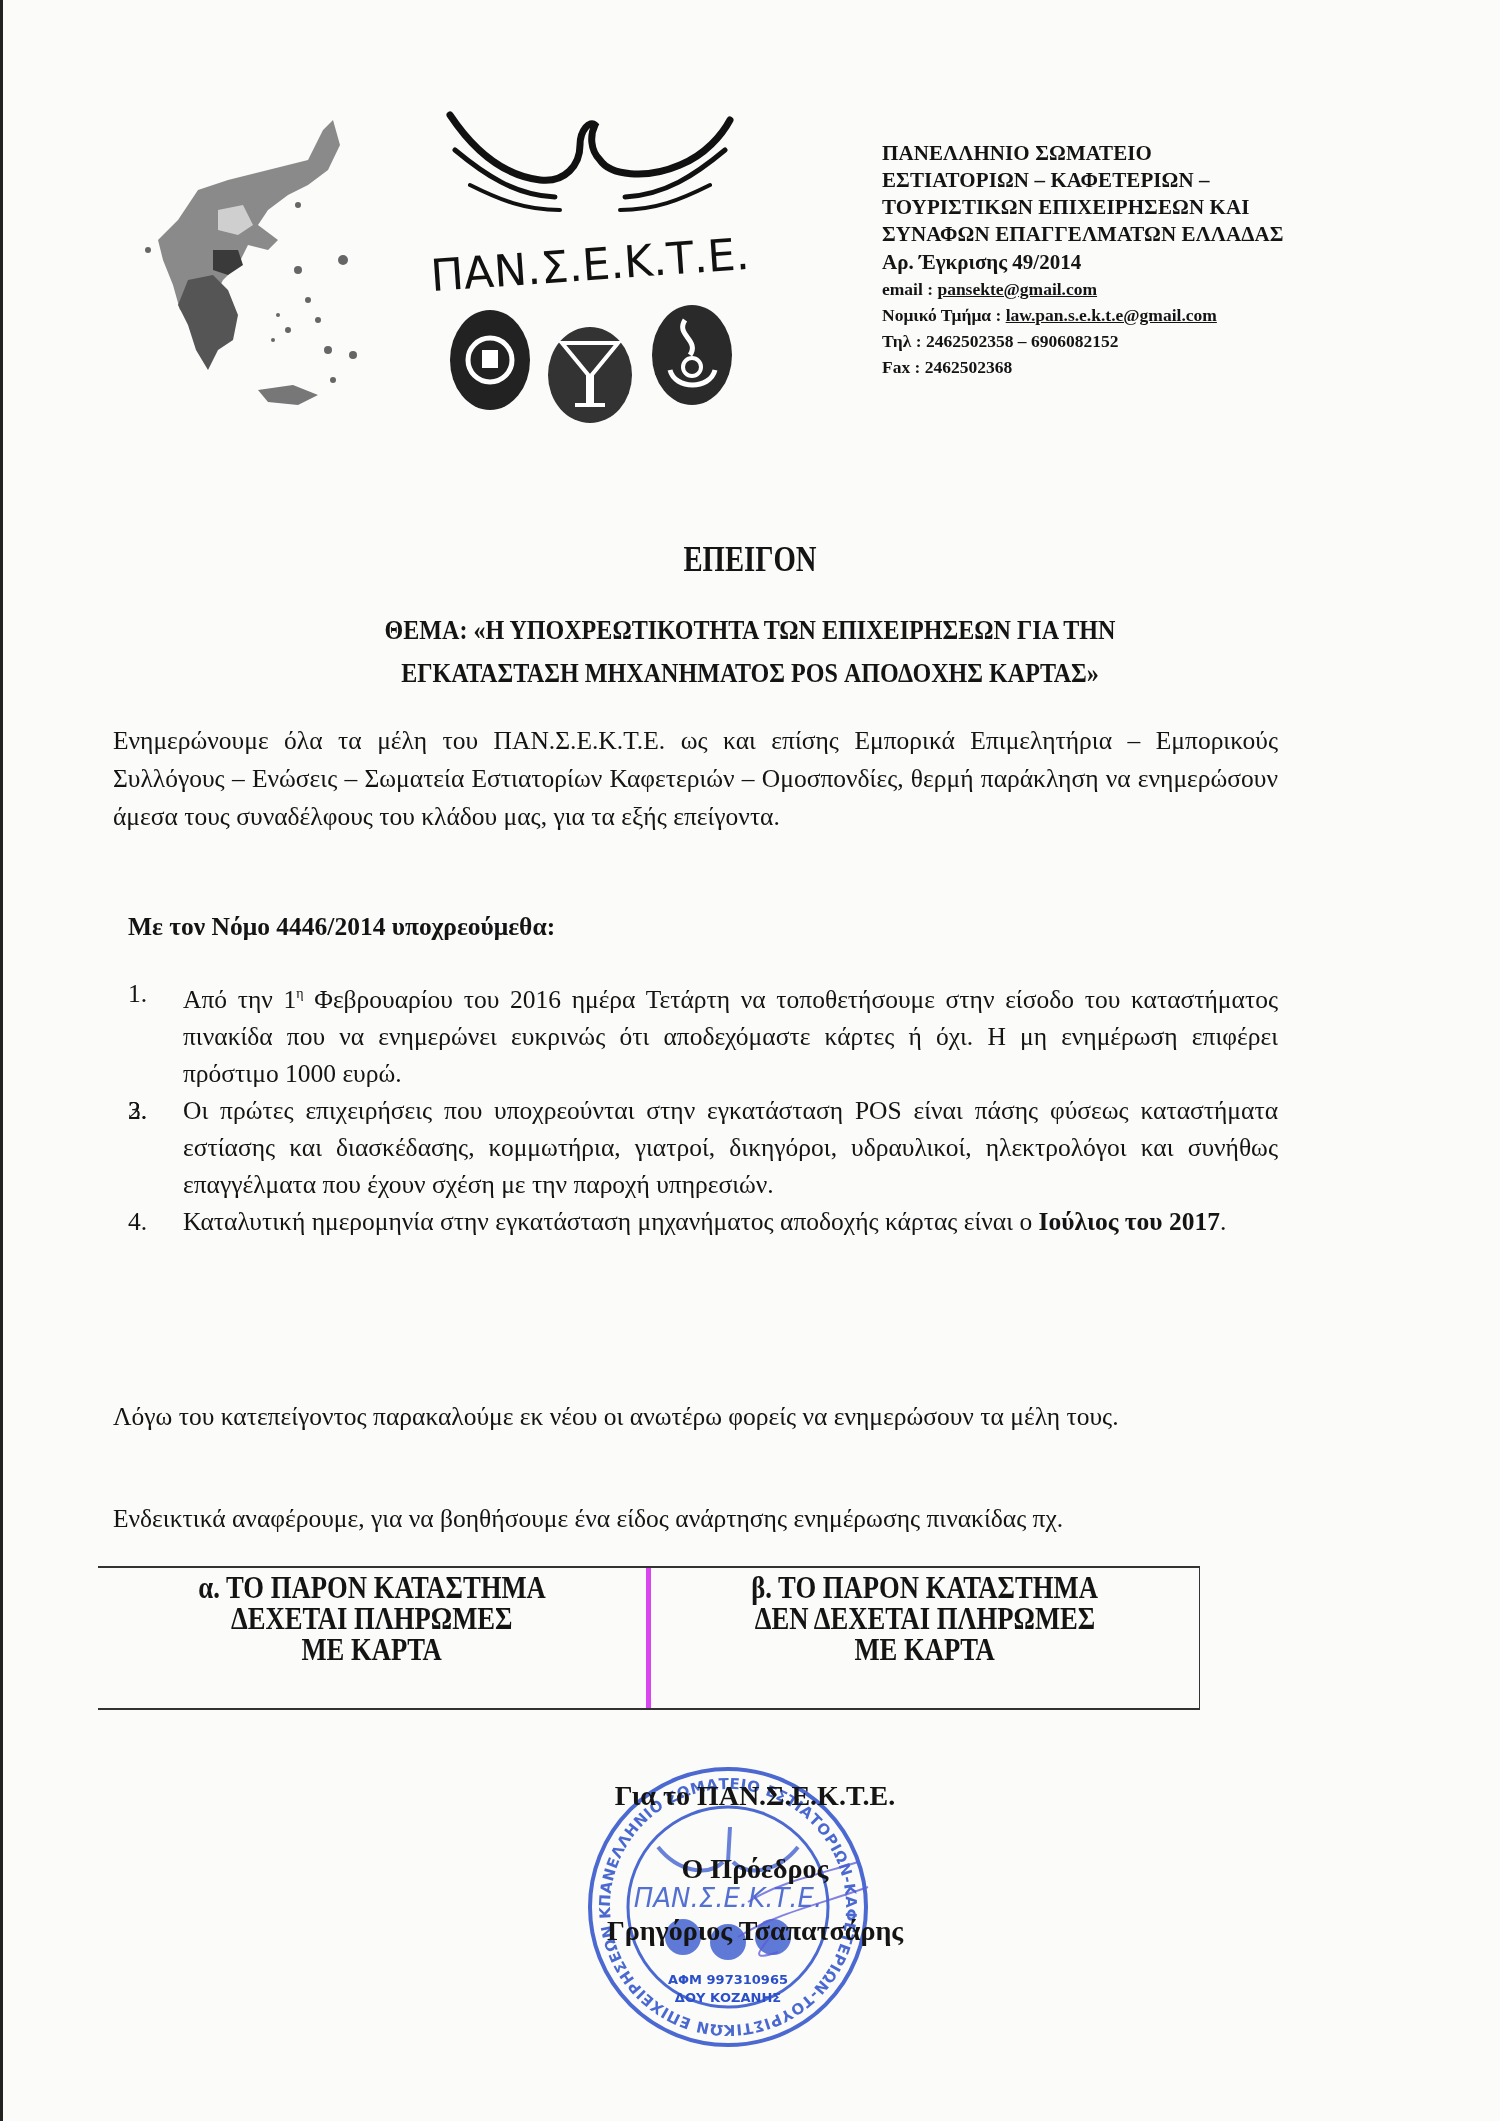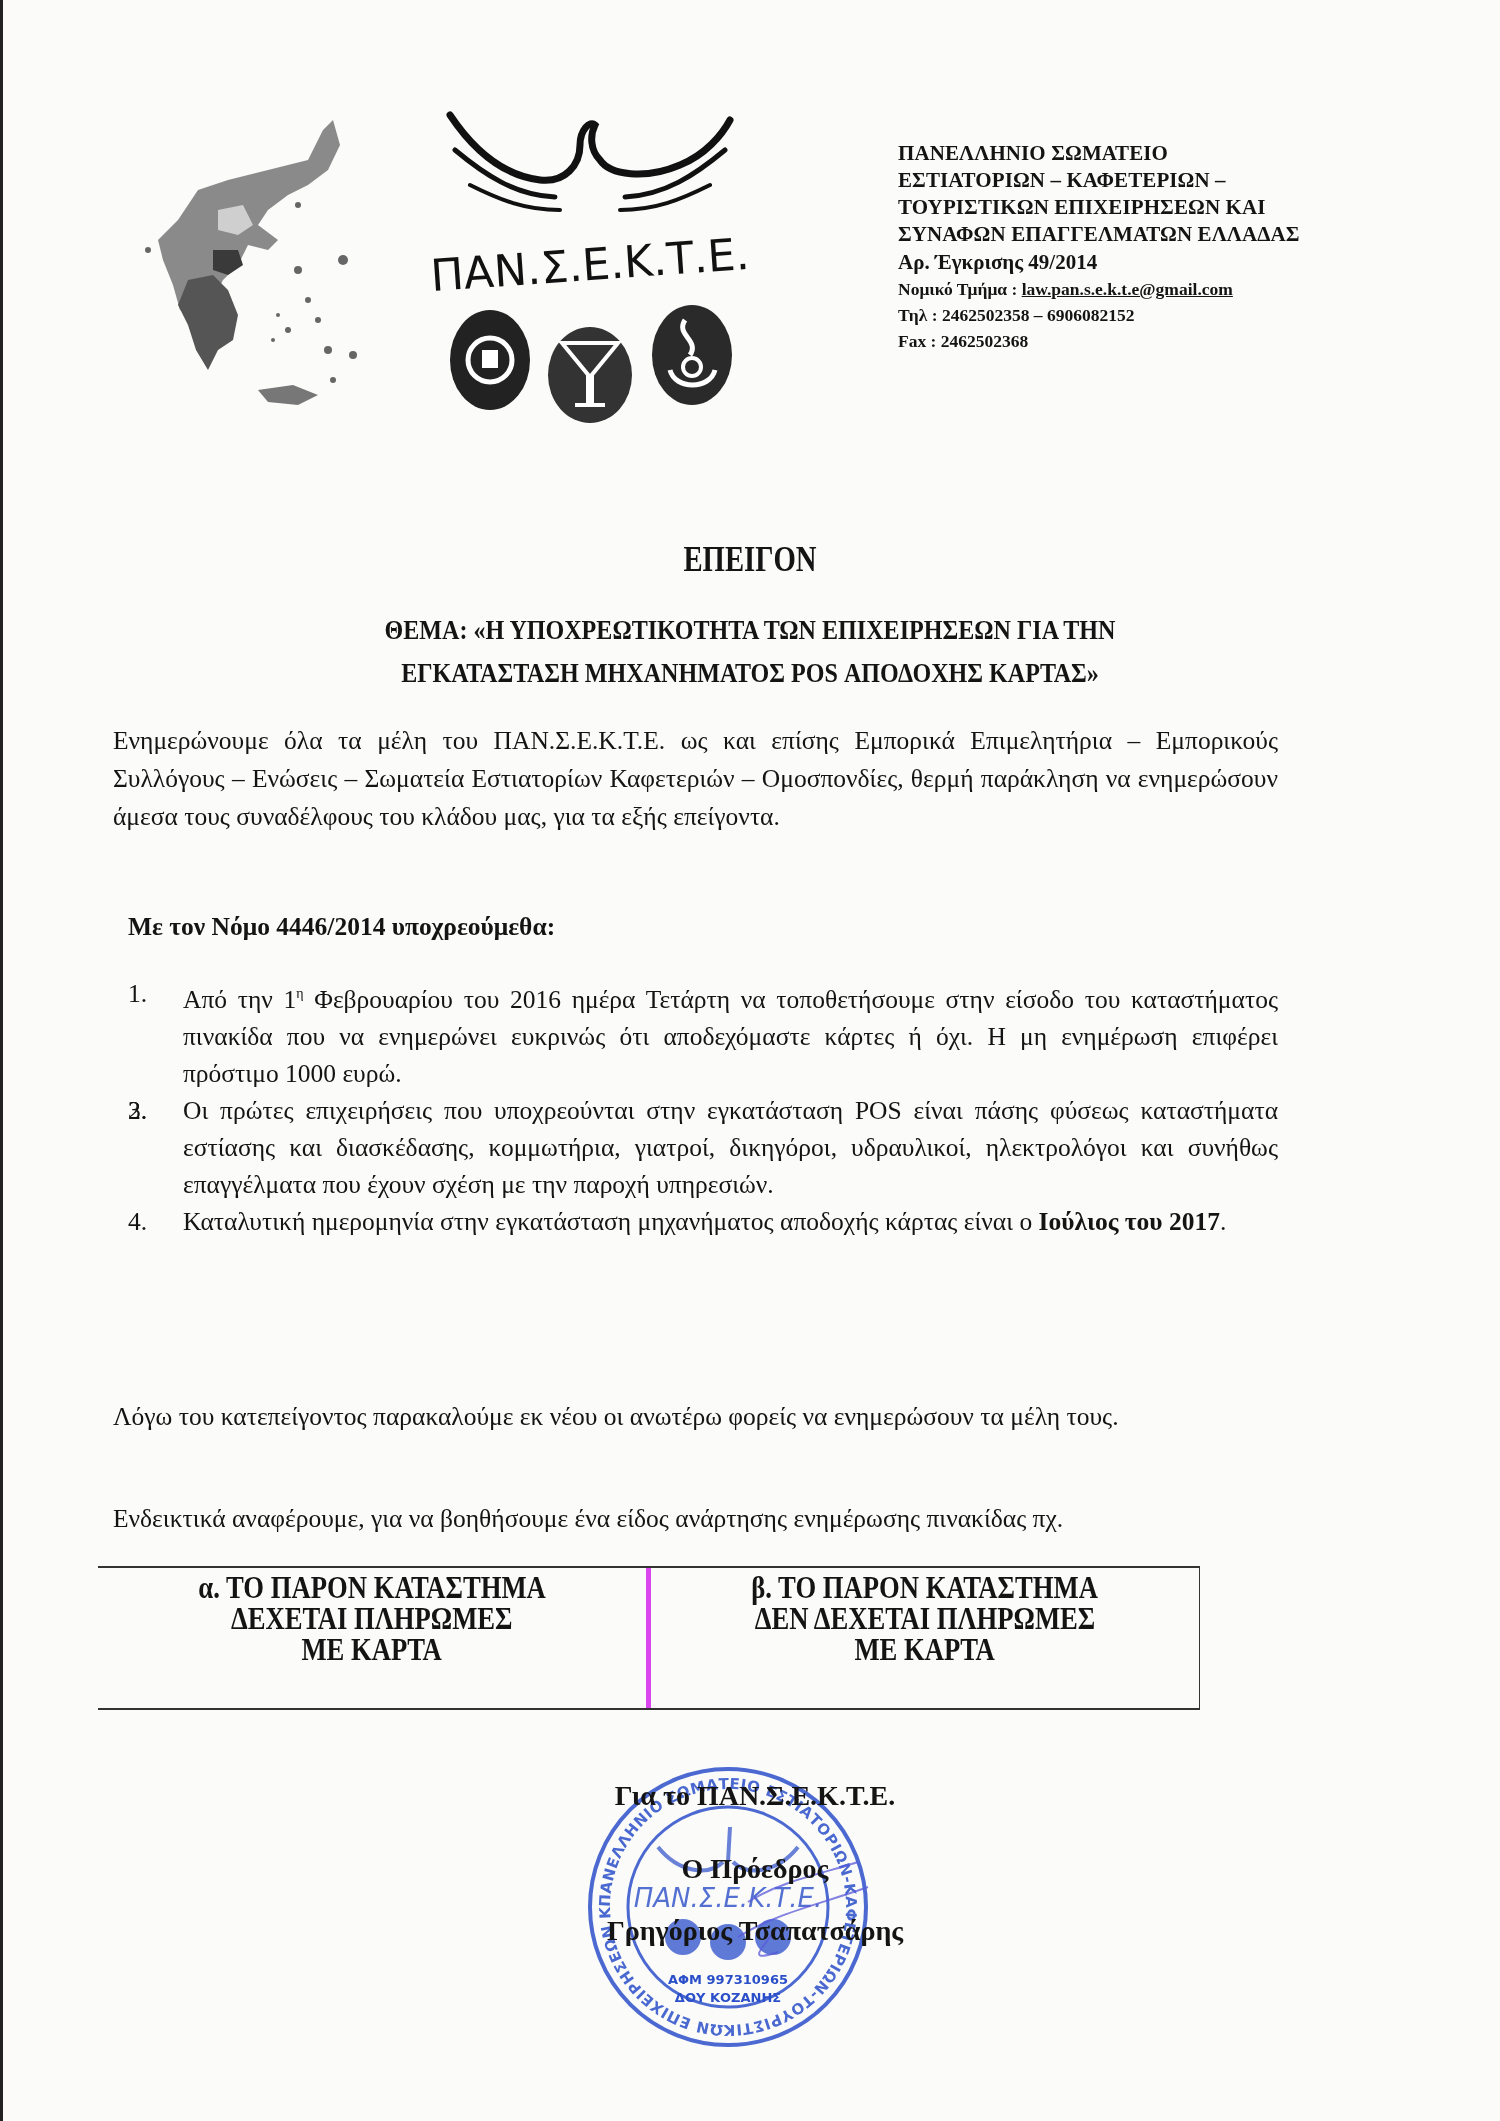--- a/index.html
+++ b/index.html
@@ -3,21 +3,21 @@
 <meta charset="utf-8">
 <style>
   html, body { margin: 0; padding: 0; }
   body {
     width: 1500px; height: 2121px; background: #fbfbfa; position: relative; overflow: hidden;
     font-family: "Liberation Serif", "DejaVu Serif", serif; color: #141414;
   }
   .page-edge { position: absolute; left: 0; top: 0; width: 3px; height: 2121px; background: #222; }
   .map { position: absolute; left: 118px; top: 100px; width: 270px; height: 320px; }
   .logo { position: absolute; left: 430px; top: 105px; width: 320px; height: 320px; }
-  .org { position: absolute; left: 882px; top: 140px; width: 520px; font-weight: bold; margin-left: 16px; }
+  .org { position: absolute; left: 882px; top: 140px; width: 520px; font-weight: bold; }
   .org .org-name { font-size: 21px; line-height: 27px; letter-spacing: 0.1px; }
   .org .approval { font-size: 21px; line-height: 28px; }
   .org .contact { font-size: 17.5px; line-height: 26px; }
   .org u { text-decoration: underline; }
   .urgent { position: absolute; left: 0; width: 1500px; top: 540px; text-align: center; font-size: 35px; font-weight: bold; transform: scaleX(0.82); }
   .subject { position: absolute; left: 160px; width: 1180px; top: 608px; text-align: center; font-weight: bold; font-size: 28px; line-height: 43px; transform: scaleX(0.86); }
   .para { position: absolute; left: 113px; width: 1165px; font-size: 25.5px; line-height: 38px; text-align: justify; }
   .p1 { top: 722px; }
   .law { position: absolute; left: 128px; top: 912px; font-size: 25.5px; font-weight: bold; }
   .list { position: absolute; left: 128px; top: 975px; width: 1150px; margin: 0; padding: 0; list-style: none; }
@@ -78,20 +78,21 @@
   <path d="M240 265 C245 285 280 285 285 265 M255 215 C245 230 270 235 260 250" fill="none" stroke="#fff" stroke-width="5"></path>
   <circle cx="262" cy="262" r="9" fill="none" stroke="#fff" stroke-width="4"></circle>
 </svg>
 
 <div class="org">
   <div class="org-name">ΠΑΝΕΛΛΗΝΙΟ ΣΩΜΑΤΕΙΟ</div>
   <div class="org-name">ΕΣΤΙΑΤΟΡΙΩΝ – ΚΑΦΕΤΕΡΙΩΝ –</div>
   <div class="org-name">ΤΟΥΡΙΣΤΙΚΩΝ ΕΠΙΧΕΙΡΗΣΕΩΝ ΚΑΙ</div>
   <div class="org-name">ΣΥΝΑΦΩΝ ΕΠΑΓΓΕΛΜΑΤΩΝ ΕΛΛΑΔΑΣ</div>
   <div class="approval">Αρ. Έγκρισης 49/2014</div>
+  <div class="contact"><span>email : </span><u>pansekte@gmail.com</u></div>
   <div class="contact"><span>Νομικό Τμήμα : </span><u>law.pan.s.e.k.t.e@gmail.com</u></div>
   <div class="contact">Τηλ : 2462502358 – 6906082152</div>
   <div class="contact">Fax : 2462502368</div>
 </div>
 
 <div class="urgent">ΕΠΕΙΓΟΝ</div>
 
 <div class="subject">
   <div>ΘΕΜΑ: «Η ΥΠΟΧΡΕΩΤΙΚΟΤΗΤΑ ΤΩΝ ΕΠΙΧΕΙΡΗΣΕΩΝ ΓΙΑ ΤΗΝ</div>
   <div>ΕΓΚΑΤΑΣΤΑΣΗ ΜΗΧΑΝΗΜΑΤΟΣ POS ΑΠΟΔΟΧΗΣ ΚΑΡΤΑΣ»</div>

